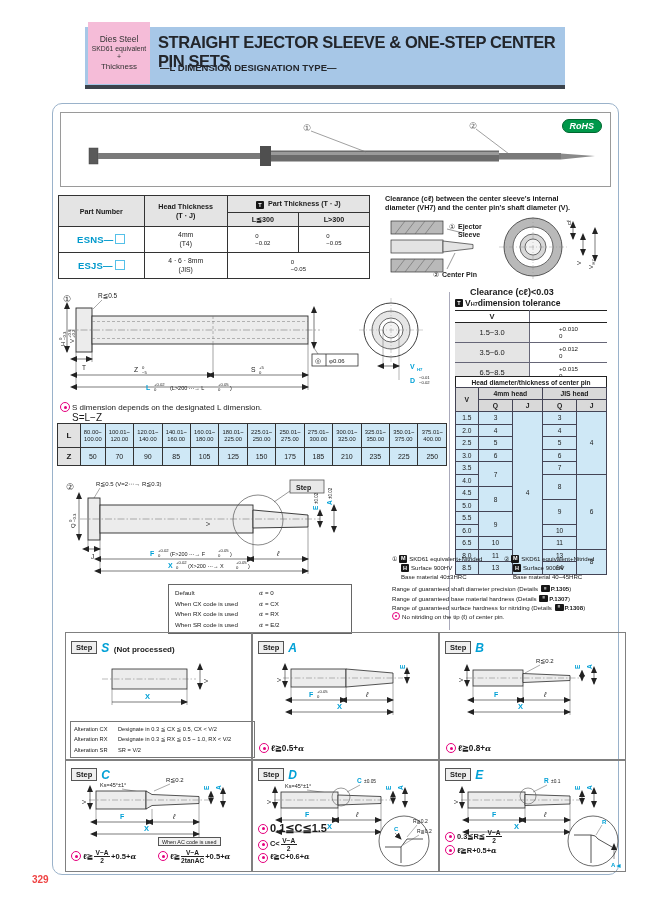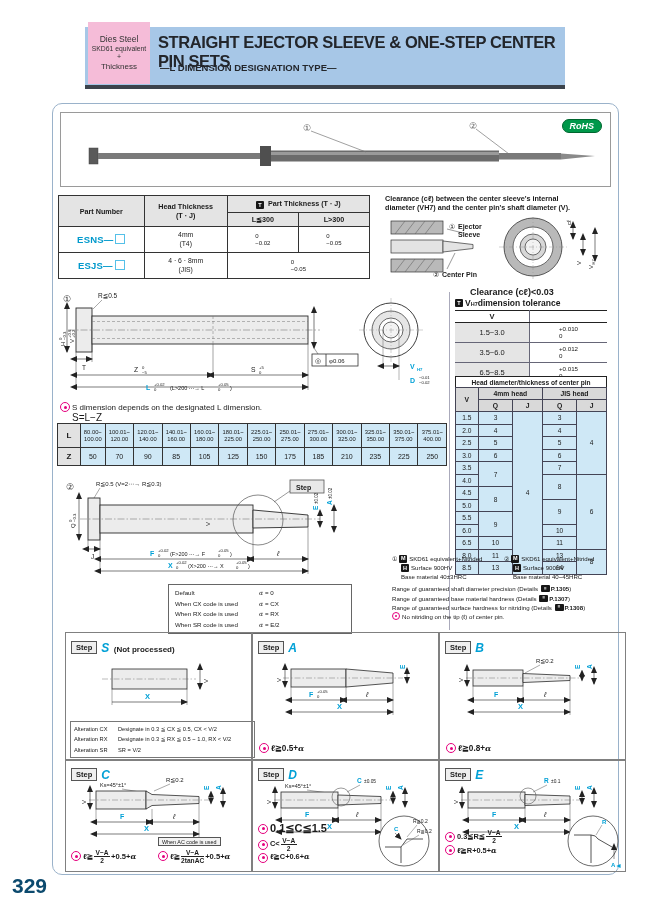--- a/index.html
+++ b/index.html
@@ -822,13 +822,13 @@
             <b></b>
           </span>
           <span>ℓ≧R+0.5+</span>
           <span class="alpha">α</span>
         </div>
     </div>
     <div class="abs" style="right:3px;bottom:2px;color:#00a0d6;font-size:7px">◄</div>
   </div>
 </div>
 
-<div class="abs" style="left:12px;top:874px;font-size:21px;font-weight:bold;color:#0c4a6e">329</div>
+<div class="abs" style="left:32px;top:874px;font-size:10px;font-weight:bold;color:#ef4444">329</div>
 
 </body></html>

